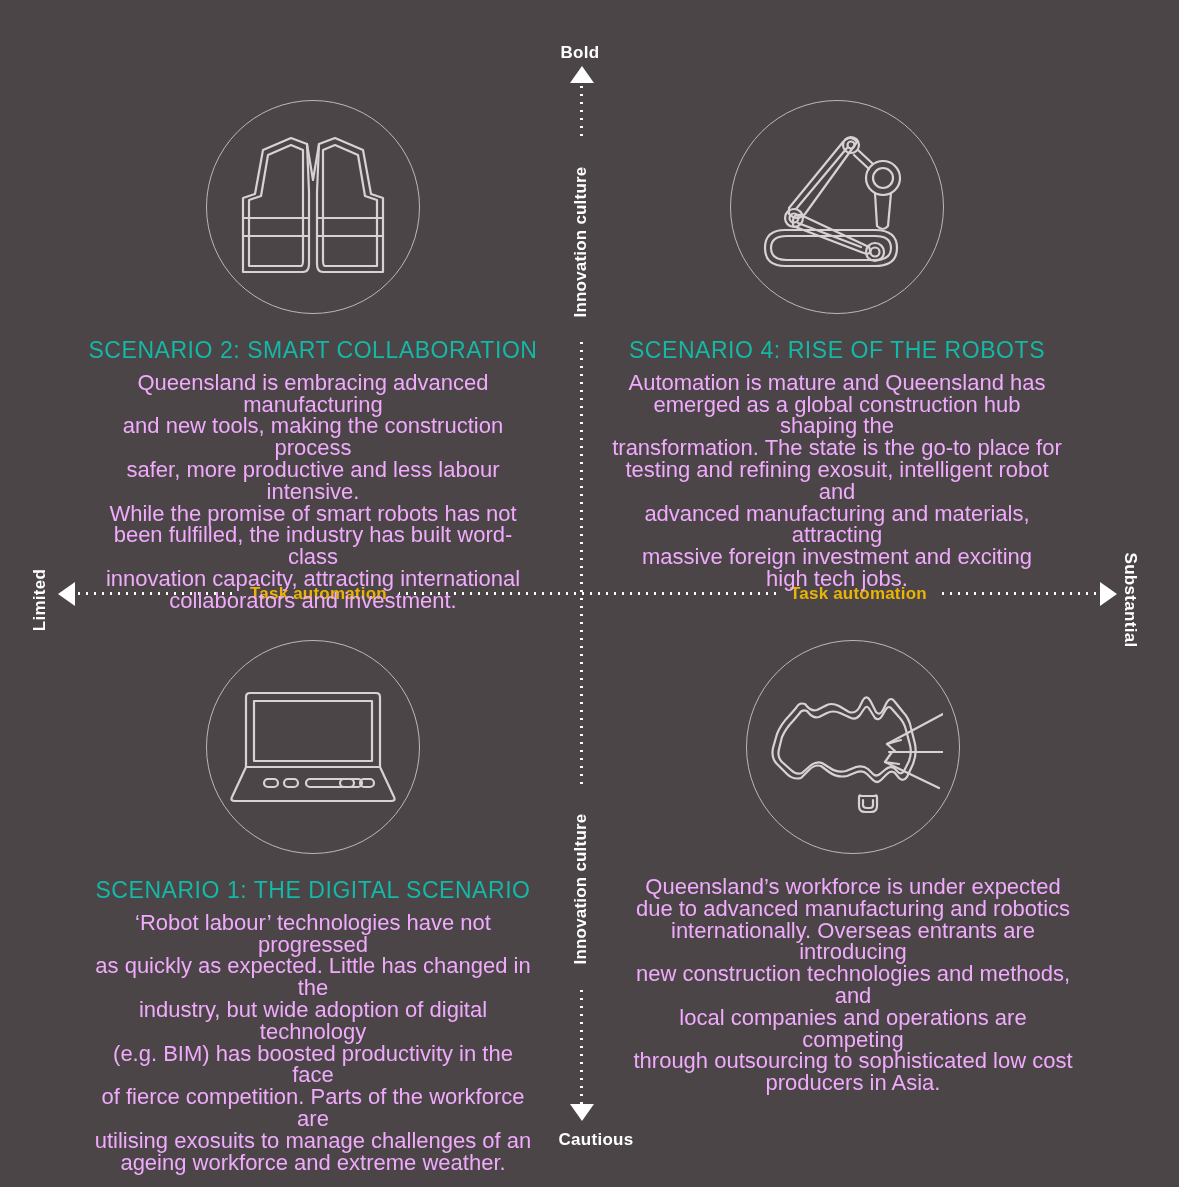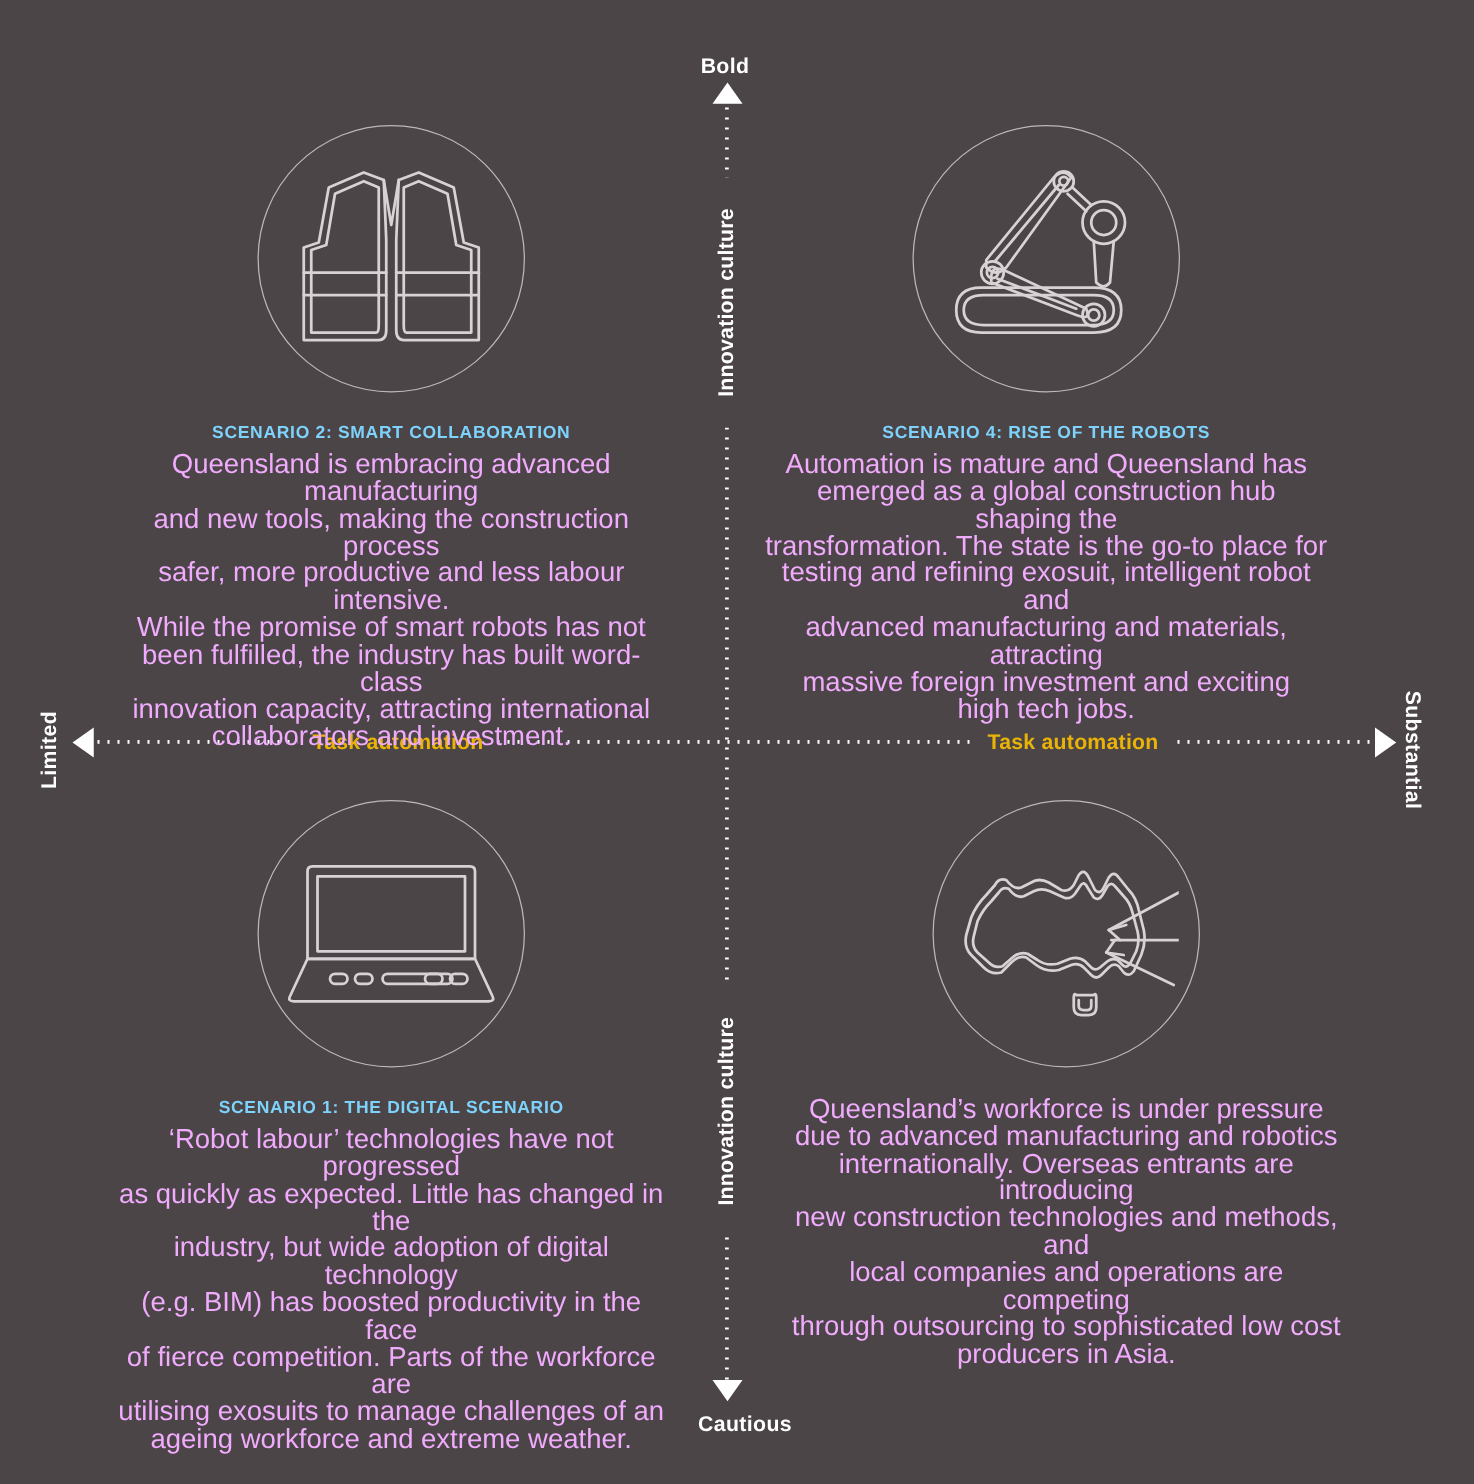--- a/index.html
+++ b/index.html
@@ -145,23 +145,23 @@
     border: 1.5px solid #bfb6b8;
     border-radius: 50%;
     display: flex;
     align-items: center;
     justify-content: center;
     box-sizing: border-box;
   }
   .icon-wrap svg { display: block; }
 
   .scenario-title {
-    color: #7dd3fc;
-    font-size: 14px;
-    font-weight: bold;
+    color: #14b8a6;
+    font-size: 23px;
+    font-weight: normal;
     letter-spacing: 0.55px;
     margin: 0 0 6px 0;
     line-height: 1.3;
   }
   .scenario-body {
     color: #f0abfc;
     font-size: 22px;
     line-height: 21.8px;
     margin: 0 auto;
     max-width: 440px;
@@ -315,21 +315,21 @@
         <path d="M98 124 Q96 122 96 126 L96 134 Q96 140 102 140 L108 140 Q114 140 114 134 L114 126 Q114 122 112 124 Z"></path>
         <path d="M100 128 L100 133 Q100 136 104 136 L107 136 Q110 136 110 133 L110 128"></path>
 
         <line x1="180" y1="42" x2="124" y2="72"></line>
         <path d="M124 72 L138 68 M124 72 L133 80"></path>
         <line x1="176" y1="116" x2="122" y2="90"></line>
         <path d="M122 90 L136 92 M122 90 L129 80"></path>
         <line x1="180" y1="80" x2="126" y2="80"></line>
       </svg>
     </div>
-    <div class="scenario-body">Queensland’s workforce is under pressure
+    <div class="scenario-body">Queensland’s workforce is under expected
 due to advanced manufacturing and robotics
 internationally. Overseas entrants are introducing
 new construction technologies and methods, and
 local companies and operations are competing
 through outsourcing to sophisticated low cost
 producers in Asia.</div>
   </div>
 
 </div>
 

